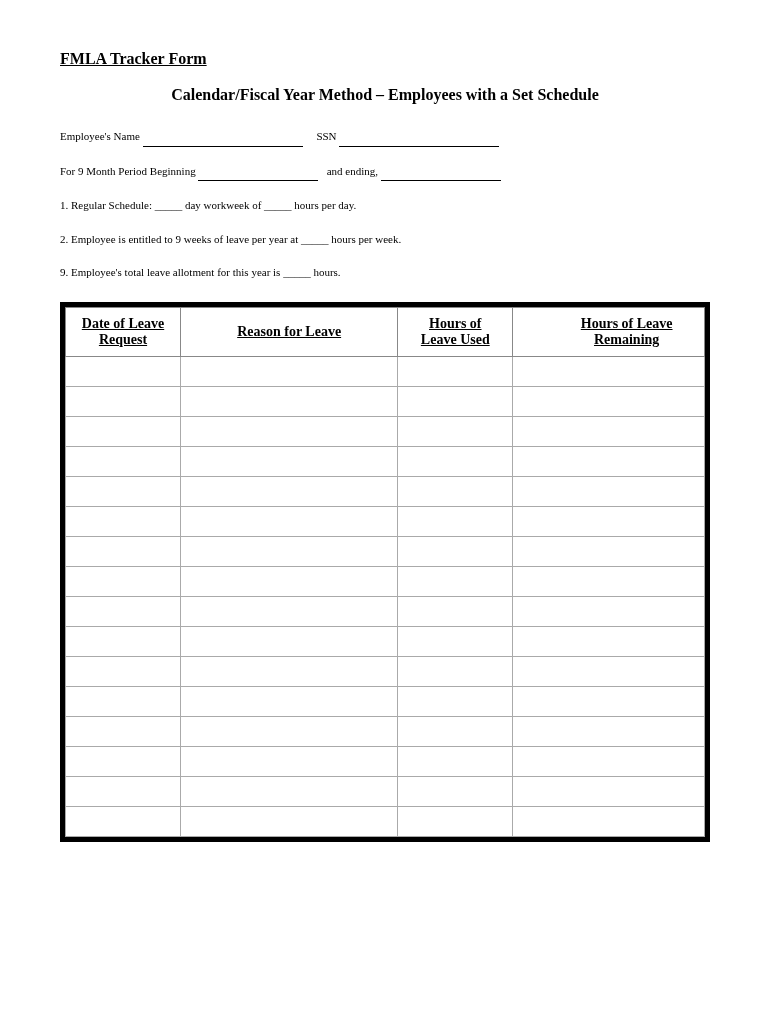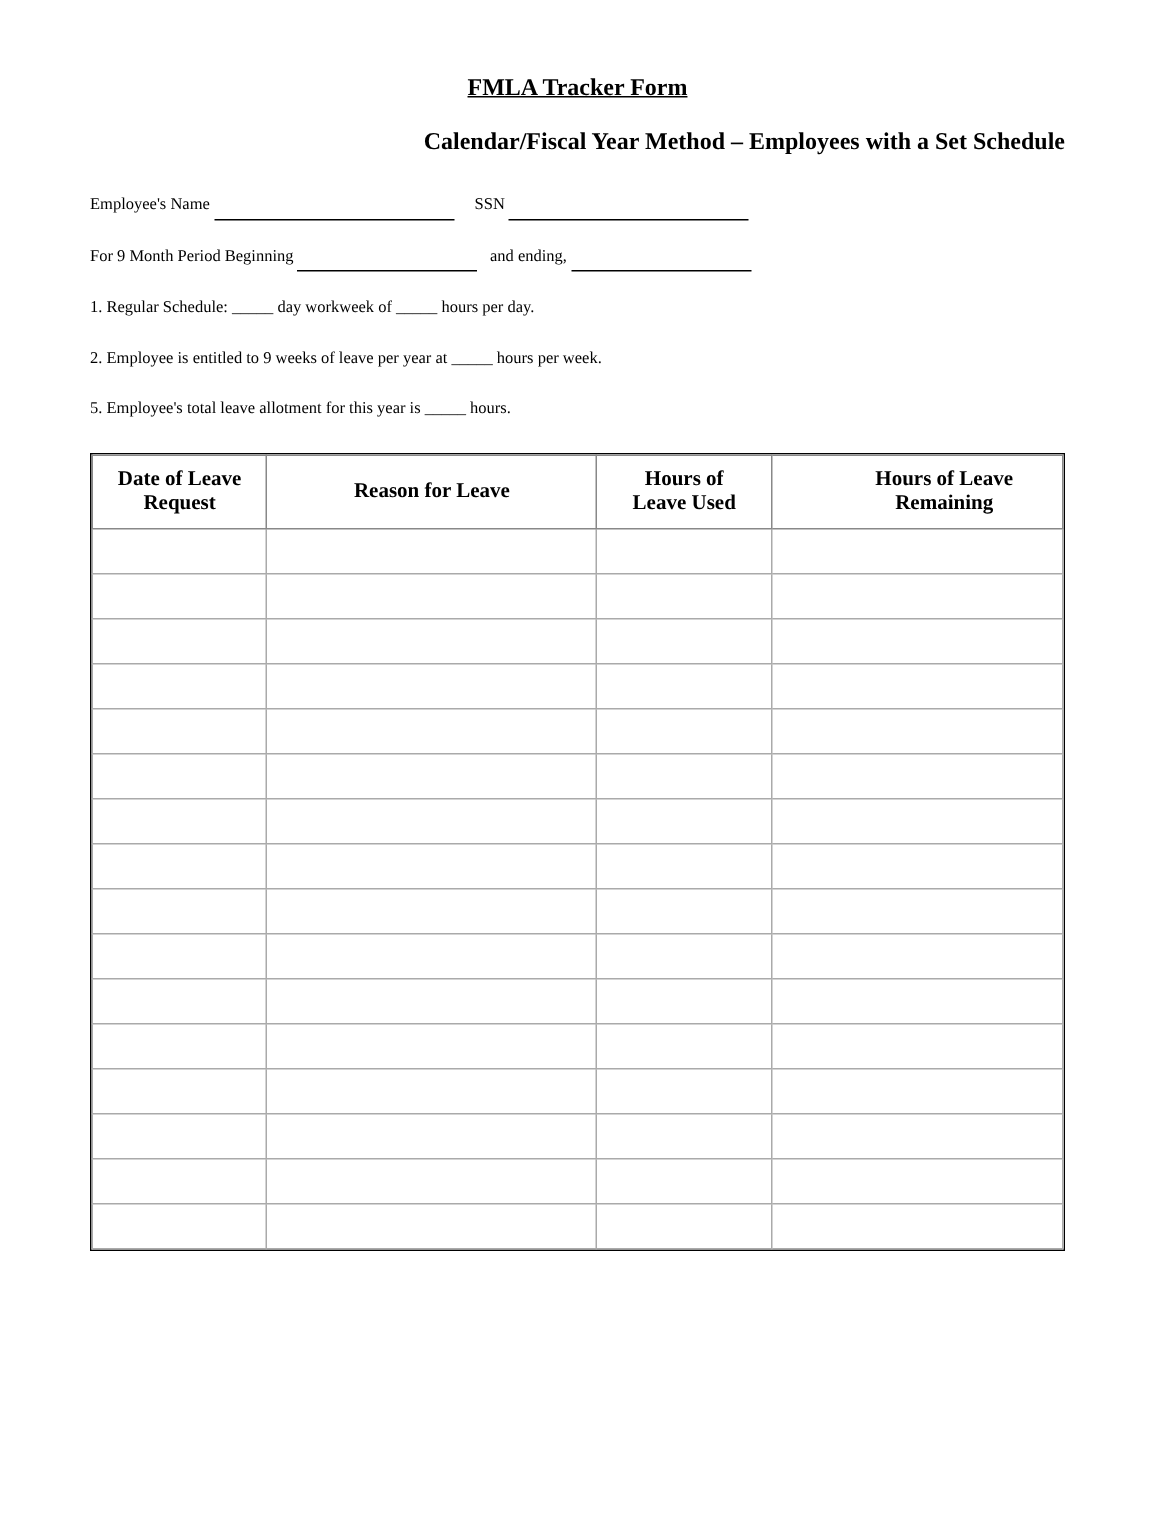--- a/index.html
+++ b/index.html
@@ -12,30 +12,30 @@
       background: #ffffff;
       font-family: "Times New Roman", Times, serif;
       font-size: 15px;
       color: #000000;
       width: 770px;
       min-height: 1024px;
       padding: 40px 60px;
     }
 
     .page-title {
-      text-align: center;
+      text-align: left;
       font-weight: bold;
       text-decoration: underline;
       font-size: 16px;
       margin-bottom: 18px;
       margin-top: 10px;
     }
 
     .subtitle {
-      text-align: right;
+      text-align: center;
       font-weight: bold;
       font-size: 16px;
       margin-bottom: 24px;
     }
 
     .field-line {
       margin-bottom: 16px;
       font-size: 11px;
       line-height: 1.6;
     }
@@ -47,21 +47,22 @@
     }
 
     .underline-field-medium {
       display: inline-block;
       border-bottom: 1px solid #000;
       min-width: 120px;
     }
 
     .table-container {
       margin-top: 20px;
-      border: 1px solid #000000;
+      border: 5px solid #000000;
+      text-decoration: underline;
     }
 
     table {
       width: 100%;
       border-collapse: collapse;
     }
 
     table thead tr th {
       border: 1px solid #888;
       padding: 8px 6px;
@@ -101,21 +102,21 @@
 <div class="field-line">
   <span>For 9 Month Period Beginning</span>
   <span class="underline-field-medium">&nbsp;&nbsp;&nbsp;&nbsp;&nbsp;&nbsp;&nbsp;&nbsp;&nbsp;&nbsp;&nbsp;&nbsp;</span>
   &nbsp;
   <span>and ending,</span>
   <span class="underline-field-medium">&nbsp;&nbsp;&nbsp;&nbsp;&nbsp;&nbsp;&nbsp;&nbsp;&nbsp;&nbsp;&nbsp;&nbsp;</span>
 </div>
 
 <div class="field-line">1. Regular Schedule: _____ day workweek of _____ hours per day.</div>
 <div class="field-line">2. Employee is entitled to 9 weeks of leave per year at _____ hours per week.</div>
-<div class="field-line">5. Employee's total leave allotment for this year is _____ hours.</div>
+<div class="field-line">9. Employee's total leave allotment for this year is _____ hours.</div>
 
 <div class="table-container">
   <table>
     <thead>
       <tr>
         <th class="col-date">Date of Leave<br>Request</th>
         <th class="col-reason">Reason for Leave</th>
         <th class="col-used">Hours of<br>Leave Used</th>
         <th class="col-remaining">Hours of Leave<br>Remaining</th>
       </tr>

